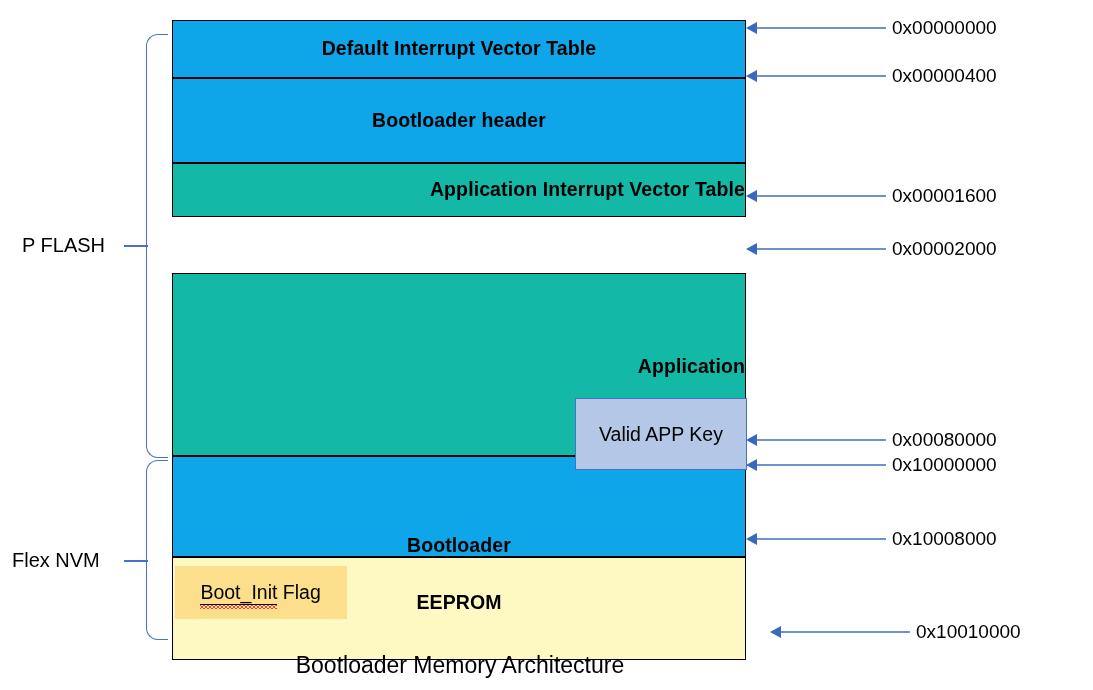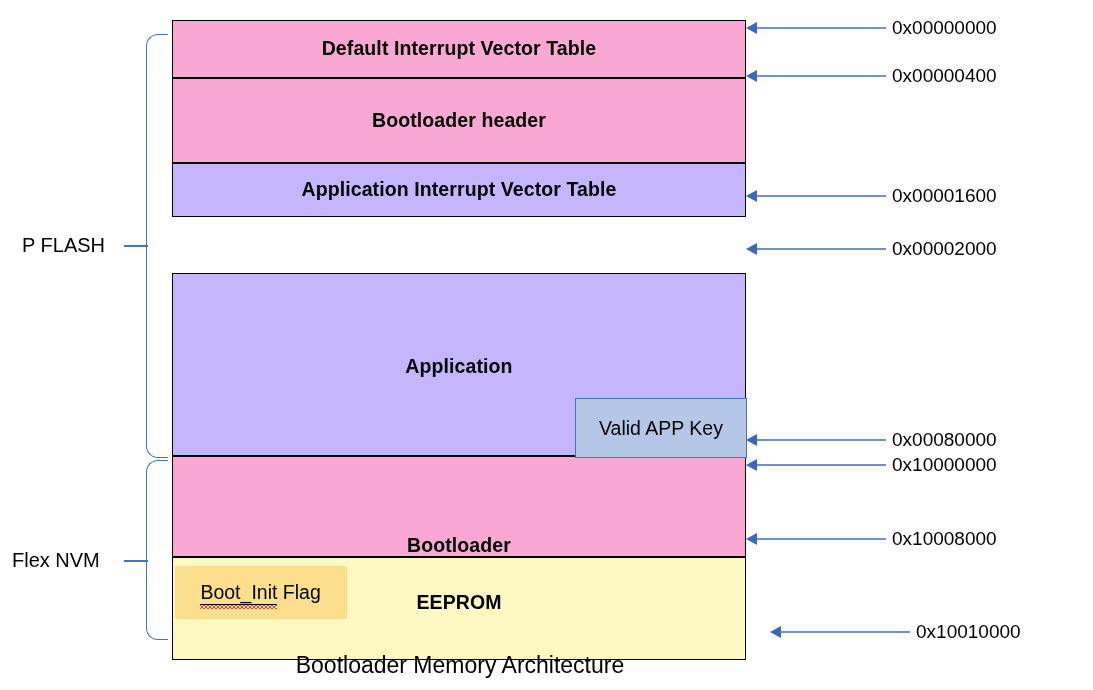--- a/index.html
+++ b/index.html
@@ -42,42 +42,42 @@
     justify-content: center;
     color: #000000;
   }
   .block .blabel {
     font-weight: bold;
     font-size: 19.5px;
     letter-spacing: 0.1px;
     text-align: center;
     line-height: 1.1;
   }
-  .b-orange { background: #f9a8d4; }
-  .b-blue   { background: #c4b5fd; }
+  .b-orange { background: #0ea5e9; }
+  .b-blue   { background: #14b8a6; justify-content: flex-end; }
   .b-cream  { background: #fef9c3; }
 
   
   #blk-divt   { top: 0px;   height: 58px; }
   #blk-bhdr   { top: 58px;  height: 85px; }
   #blk-aivt   { top: 143px; height: 54px; }
   #blk-ahdr   { top: 197px; height: 56px; }
   #blk-app    { top: 253px; height: 183px; align-items: flex-start; }
   #blk-app .blabel { margin-top: 82px; }
   #blk-boot   { top: 436px; height: 101px; align-items: flex-end; }
   #blk-eeprom { top: 537px; height: 103px; align-items: flex-start; }
   #blk-eeprom .blabel { margin-top: 34px; }
 
   
   #valid-app-key {
     position: absolute;
     left: 403px;
     top: 378px;
     width: 172px;
-    height: 60px;
+    height: 72px;
     box-sizing: border-box;
     background: #B4C7E7;
     border: 1.3px solid #4472C4;
     display: flex;
     align-items: center;
     justify-content: center;
     font-size: 19.5px;
     color: #000000;
     z-index: 4;
   }

